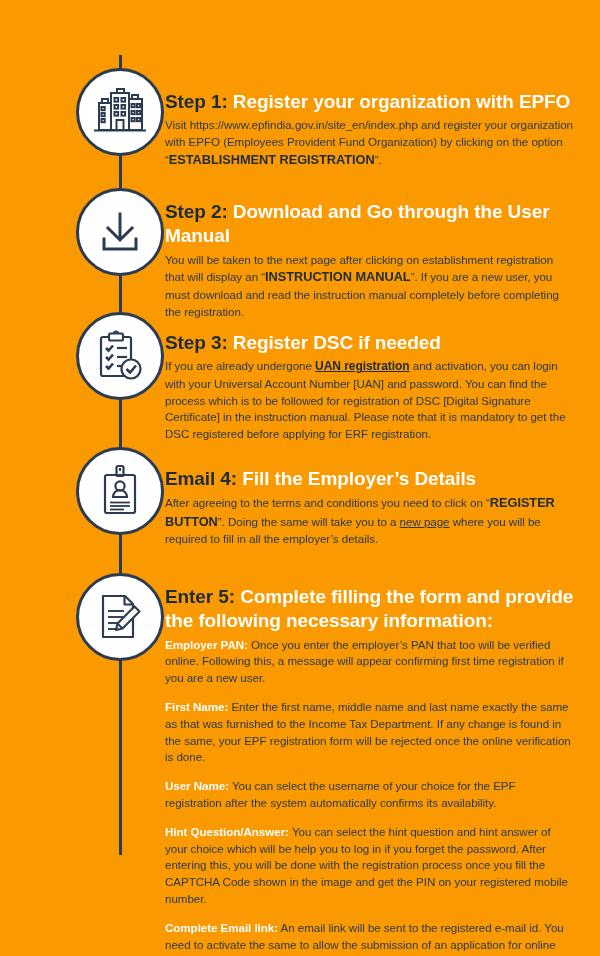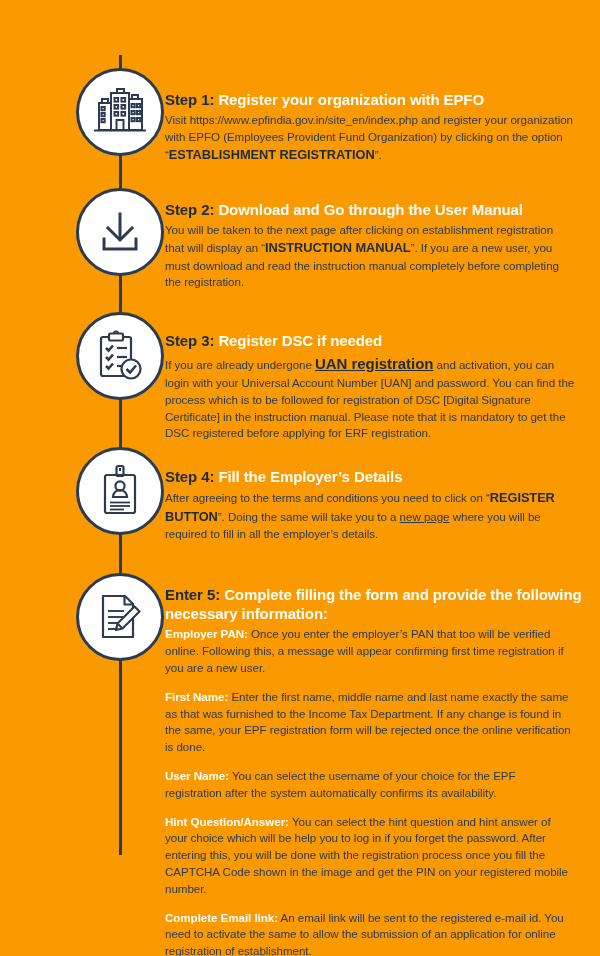--- a/index.html
+++ b/index.html
@@ -65,21 +65,21 @@
   .icon-circle svg {
     display: block;
   }
   .step-body {
     position: absolute;
     left: 165px;
     top: 0;
     width: 422px;
   }
   .step-title {
-    font-size: 15px;
+    font-size: 19px;
     font-weight: bold;
     color: #ffffff;
     line-height: 1.28;
     margin: 0 0 3px 0;
     letter-spacing: -0.1px;
   }
   .step-title .step-num {
     color: #1d2b3e;
   }
   .step-para {
@@ -94,21 +94,21 @@
   }
   .strong-caps {
     font-weight: bold;
     font-size: 12.8px;
     color: #1d2b3e;
   }
   .link-ul {
     font-weight: bold;
     text-decoration: underline;
     color: #1d2b3e;
-    font-size: 15px;
+    font-size: 12px;
   }
   .plain-ul {
     text-decoration: underline;
   }
   .sub-label {
     font-weight: bold;
     color: #ffffff;
   }
   
   #step-1 { top: 68px; }
@@ -227,21 +227,21 @@
             <circle cx="22" cy="22" r="4.6"></circle>
             <path d="M15 33 a7 7 0 0 1 14 0 Z"></path>
             <line x1="12" y1="38.5" x2="32" y2="38.5" stroke-width="1.8"></line>
             <line x1="12" y1="42" x2="32" y2="42" stroke-width="1.8"></line>
             <line x1="12" y1="45.5" x2="26" y2="45.5" stroke-width="1.8"></line>
           </svg>
         </div>
       </div>
       <div class="step-body">
         <div class="step-title">
-          <span class="step-num">Step 4:</span>
+          <span class="step-num">Email 4:</span>
           <span>Fill the Employer’s Details</span>
         </div>
         <p class="step-para"><span>After agreeing to the terms and conditions you need to click on “</span><span class="strong-caps">REGISTER BUTTON</span><span>”. Doing the same will take you to a </span><span class="plain-ul">new page</span><span> where you will be required to fill in all the employer’s details.</span></p>
       </div>
     </div>
 
     <div class="step" id="step-5">
       <div class="step-icon-wrap">
         <div class="icon-circle">
           <svg width="50" height="52" viewBox="0 0 50 52" fill="none" stroke="#2b3c52" stroke-width="2.2" stroke-linejoin="round">

